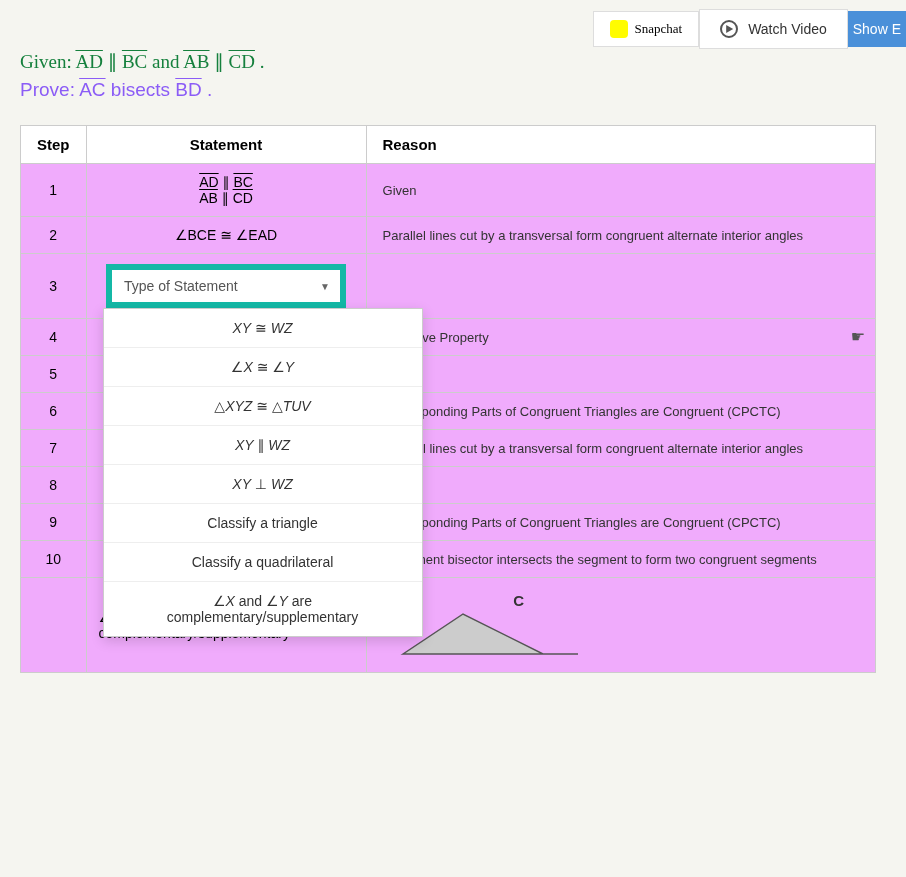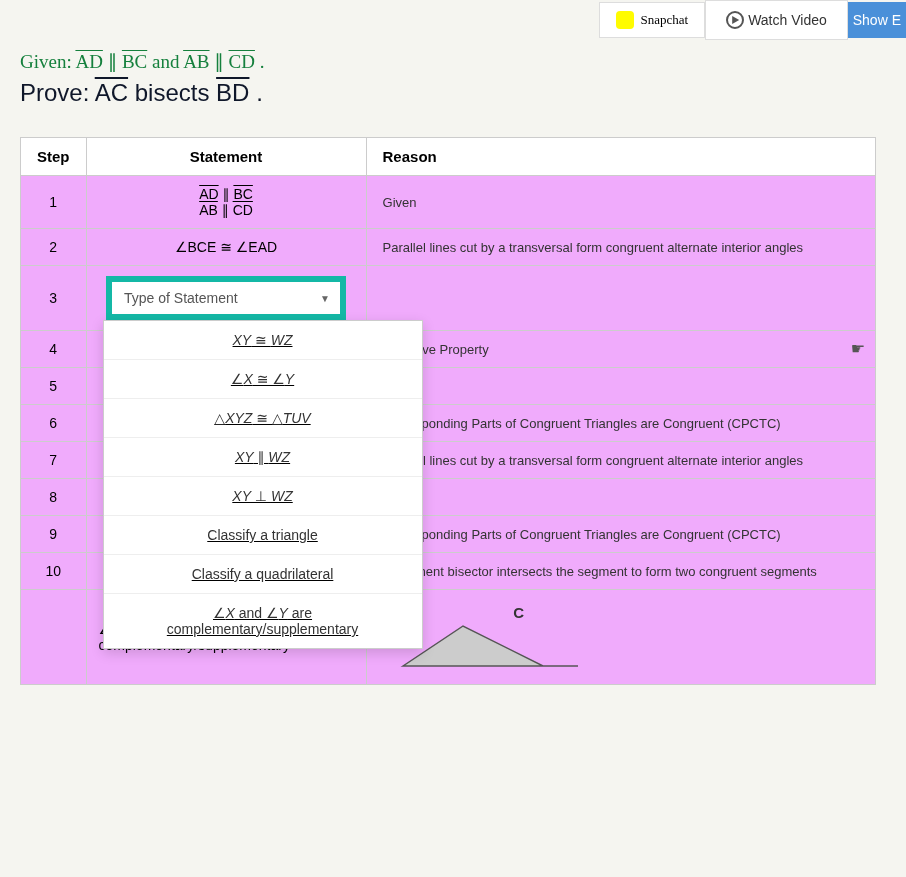--- a/index.html
+++ b/index.html
@@ -12,21 +12,21 @@
     }
     .main-container {
       background: #f5f5f0;
       width: 906px;
       min-height: 877px;
       padding: 20px 30px 20px 20px;
       position: relative;
     }
     .top-bar {
       position: absolute;
-      top: 0;
+      top: 9px;
       right: 0;
       display: flex;
       align-items: center;
       gap: 0;
     }
     .snapchat-btn {
       background: #fff;
       border: 1px solid #ddd;
       padding: 8px 16px;
       font-size: 13px;
@@ -35,20 +35,21 @@
       gap: 6px;
       cursor: pointer;
     }
     .watch-video-btn {
       background: #fff;
       border: 1px solid #ddd;
       padding: 10px 20px;
       font-size: 14px;
       display: flex;
       align-items: center;
+      gap: 6px;
       cursor: pointer;
       color: #333;
     }
     .show-e-btn {
       background: #4a90d9;
       border: none;
       padding: 10px 5px;
       font-size: 14px;
       color: white;
       cursor: pointer;
@@ -63,23 +64,23 @@
       margin-bottom: 14px;
       font-family: Arial, sans-serif;
     }
     .given-text {
       font-size: 19px;
       color: #15803d;
       margin-bottom: 6px;
       font-family: Liberation Serif, serif;
     }
     .prove-text {
-      font-size: 24px;
-      color: #0f172a;
-      margin-bottom: 30px;
+      font-size: 19px;
+      color: #8b5cf6;
+      margin-bottom: 24px;
       font-family: Arial, sans-serif;
     }
     .overline {
       text-decoration: overline;
     }
     .proof-table {
       width: 100%;
       border-collapse: collapse;
       background: #f0abfc;
       font-family: Arial, sans-serif;
@@ -147,21 +148,20 @@
     }
     .dropdown-menu {
       position: absolute;
       top: 100%;
       left: 0;
       width: 320px;
       background: white;
       border: 1px solid #ccc;
       box-shadow: 0 4px 12px rgba(0,0,0,0.15);
       z-index: 100;
-      text-decoration: underline;
     }
     .dropdown-item {
       padding: 11px 16px;
       font-size: 14px;
       color: #333;
       cursor: pointer;
       border-bottom: 1px solid #eee;
       font-family: Arial, sans-serif;
     }
     .dropdown-item:last-child {

